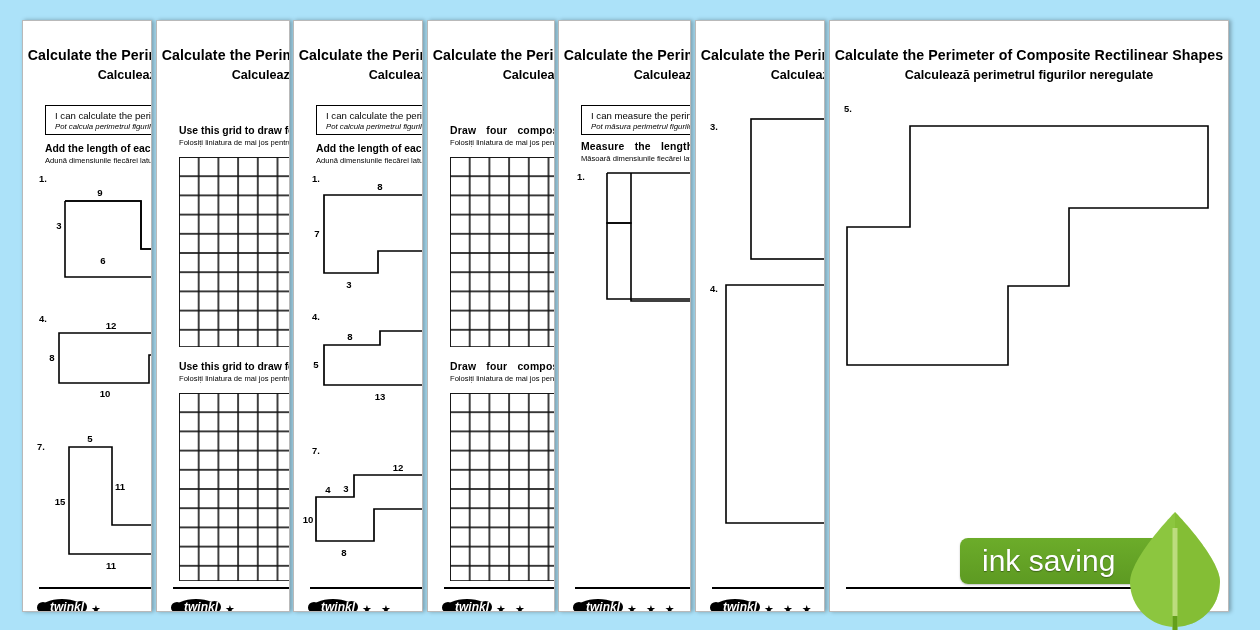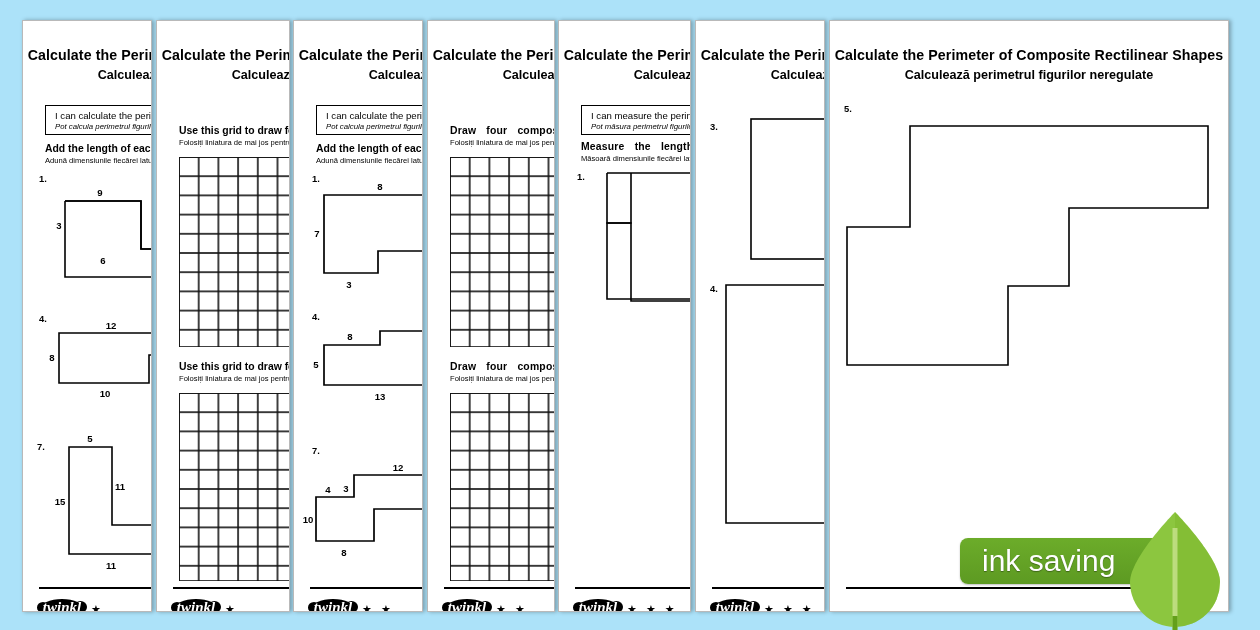--- a/index.html
+++ b/index.html
@@ -71,22 +71,22 @@
   .twinkl .blob:before{
     content:"";position:absolute;left:-3px;top:3px;width:12px;height:11px;
     background:#000;border-radius:50%;
   }
   .twinkl .blob:after{
     content:"";position:absolute;right:-3px;top:2px;width:13px;height:12px;
     background:#000;border-radius:50%;
   }
   .twinkl .wm{
     position:absolute;left:0;top:1px;width:44px;height:15px;line-height:15px;
-    text-align:center;color:#fff;font-size:15px;font-weight:bold;
-    font-style:italic;font-family:Liberation Serif, serif;z-index:2;
+    text-align:right;color:#fff;font-size:12px;font-weight:bold;
+    font-style:italic;font-family:Liberation Sans, sans-serif;z-index:2;
   }
   .stars{position:absolute;color:#000;font-size:11px;letter-spacing:3px;line-height:1;}
 
   
   #eco{position:absolute;left:960px;top:530px;width:270px;height:60px;}
   #ecobar{
     position:absolute;left:0;top:8px;width:234px;height:46px;
     background:linear-gradient(#6cac2a,#5d9a22);
     border-radius:8px;
     box-shadow:0 1px 2px rgba(0,0,0,.25);

